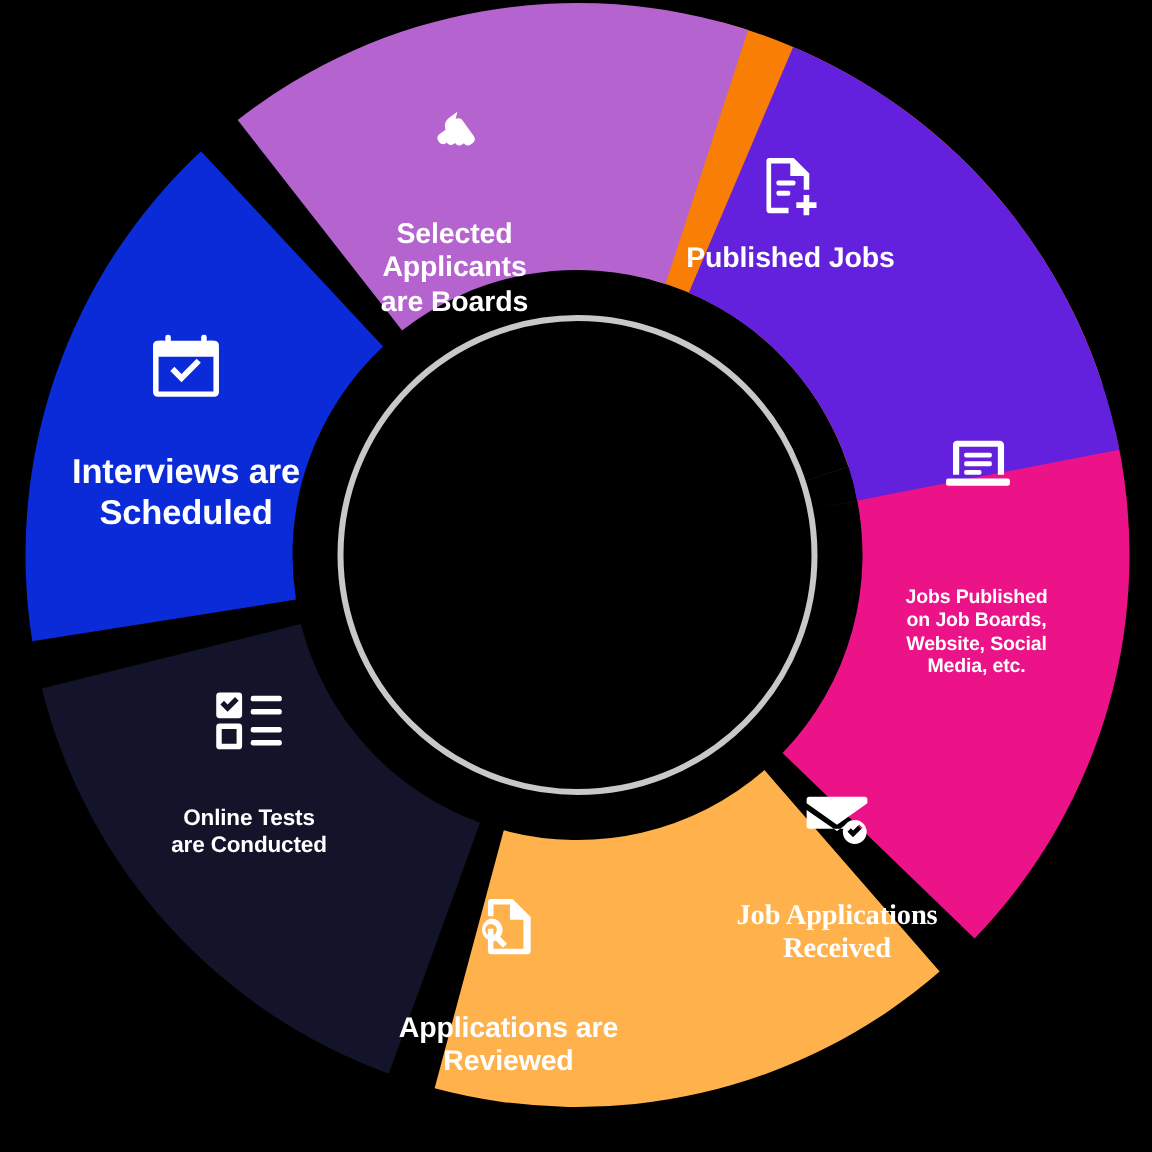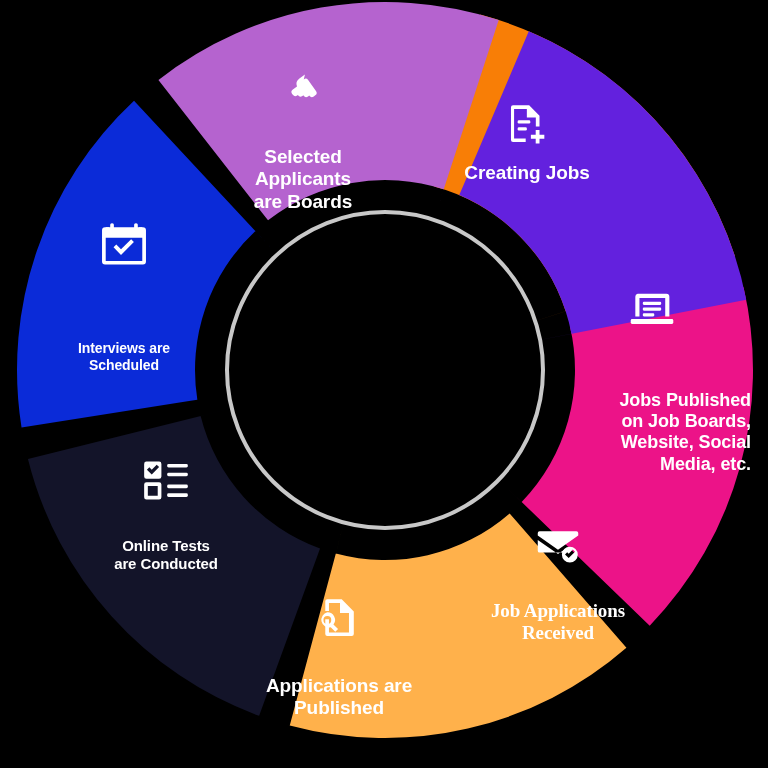--- a/index.html
+++ b/index.html
@@ -75,51 +75,51 @@
   </svg>
   <div id="overlay">
       <div class="seg-icon" style="left: 505px; top: 103px; width: 46px; height: 46px;">
         <svg width="46" height="46" viewBox="0 0 40 40" fill="#ffffff">
           <path d="M7 2h14l9 9v9.5h-3.2V12.5H19V5.2H7.9v25.6H18V34H7a1.8 1.8 0 0 1-1.8-1.8V3.8A1.8 1.8 0 0 1 7 2z"></path>
           <rect x="11" y="15" width="11" height="2.9" rx="1.1"></rect>
           <rect x="11" y="21" width="8" height="2.9" rx="1.1"></rect>
           <path d="M30 23.5h-3.3v4.2h-4.2v3.3h4.2v4.2H30v-4.2h4.2v-3.3H30z"></path>
         </svg>
       </div>
-      <div class="seg-label" style="font-size: 19px; width: 200px; left: 427px; top: 162px;">Creating Jobs</div>
+      <div class="seg-label" style="font-size: 19px; width: 200px; left: 427px; top: 162px;">Published Jobs</div>
       <div class="seg-icon" style="left: 629px; top: 288px; width: 46px; height: 46px;">
         <svg width="46" height="46" viewBox="0 0 40 40" fill="#ffffff">
           <path d="M7.5 5h25a2.6 2.6 0 0 1 2.6 2.6v17.2h-3.6V8.6H9.1v16.2H5.5V7.6A2.6 2.6 0 0 1 7.5 5z"></path>
           <rect x="12" y="12" width="16" height="2.8" rx="1"></rect>
           <rect x="12" y="17" width="16" height="2.8" rx="1"></rect>
           <rect x="12" y="22" width="10" height="2.8" rx="1"></rect>
           <rect x="1.5" y="27" width="37" height="4.2" rx="1.2"></rect>
         </svg>
       </div>
-      <div class="seg-label" style="font-size: 18px; width: 200px; left: 551px; top: 390px; text-align: right;">Jobs Published
+      <div class="seg-label" style="font-size: 13px; width: 200px; left: 551px; top: 390px;">Jobs Published
 on Job Boards,
 Website, Social
 Media, etc.</div>
       <div class="seg-icon" style="left: 535px; top: 522px; width: 46px; height: 46px;">
         <svg width="46" height="46" viewBox="0 0 40 40" fill="#ffffff">
           <path d="M4 8h32a1.6 1.6 0 0 1 1.6 1.6v2.1L20 24.2 2.4 11.7V9.6A1.6 1.6 0 0 1 4 8z"></path>
           <path d="M2.4 15.6 20 27.8l8.2-5.7a9.2 9.2 0 0 0-3 4.4H4a1.6 1.6 0 0 1-1.6-1.6z"></path>
           <path d="M30.3 21.5a6.9 6.9 0 1 0 0 13.8 6.9 6.9 0 0 0 0-13.8zm-1 9.9-3.2-3.2 1.9-1.9 1.3 1.3 3.6-3.6 1.9 1.9z"></path>
         </svg>
       </div>
       <div class="seg-label" style="font-size: 19px; width: 200px; left: 458px; top: 600px; font-family: Liberation Serif, serif;">Job Applications
 Received</div>
       <div class="seg-icon" style="left: 317px; top: 597px; width: 46px; height: 46px;">
         <svg width="46" height="46" viewBox="0 0 40 40" fill="#ffffff">
           <path d="M9 2h12.5L32 12.5V32.2A1.8 1.8 0 0 1 30.2 34H9a1.8 1.8 0 0 1-1.8-1.8V19.3h3.2v11.5h17.4V14H20V5.2H10.4v6.9H7.2V3.8A1.8 1.8 0 0 1 9 2z"></path>
           <path d="M9 13.3a6.6 6.6 0 0 1 5.3 10.6l4 4-2.4 2.4-4-4A6.6 6.6 0 1 1 9 13.3zm0 3.2a3.4 3.4 0 1 0 0 6.8 3.4 3.4 0 0 0 0-6.8z"></path>
         </svg>
       </div>
       <div class="seg-label" style="font-size: 19px; width: 200px; left: 239px; top: 675px;">Applications are
-Published</div>
+Reviewed</div>
       <div class="seg-icon" style="left: 143px; top: 457px; width: 46px; height: 46px;">
         <svg width="46" height="46" viewBox="0 0 40 40" fill="#ffffff">
           <path d="M3 4h11a2 2 0 0 1 2 2v11a2 2 0 0 1-2 2H3a2 2 0 0 1-2-2V6a2 2 0 0 1 2-2zm4.6 11.2 6.4-6.4-2.1-2.1-4.3 4.3-2.1-2.1L3.4 11z"></path>
           <rect x="21" y="6" width="18" height="3.2" rx="1.3"></rect>
           <rect x="21" y="13.6" width="18" height="3.2" rx="1.3"></rect>
           <path d="M3 22h11a2 2 0 0 1 2 2v11a2 2 0 0 1-2 2H3a2 2 0 0 1-2-2V24a2 2 0 0 1 2-2zm1.2 3.2v8.6h8.6v-8.6z"></path>
           <rect x="21" y="24" width="18" height="3.2" rx="1.3"></rect>
           <rect x="21" y="31.6" width="18" height="3.2" rx="1.3"></rect>
         </svg>
       </div>
@@ -127,21 +127,21 @@
 are Conducted</div>
       <div class="seg-icon" style="left: 101px; top: 222px; width: 46px; height: 46px;">
         <svg width="46" height="46" viewBox="0 0 40 40" fill="#ffffff">
           <rect x="8" y="1" width="3.2" height="7.5" rx="1.4"></rect>
           <rect x="28.8" y="1" width="3.2" height="7.5" rx="1.4"></rect>
           <path d="M4.2 4.5h3v4h-3zm28.6 0h3v4h-3z"></path>
           <path d="M3.5 4.5h33a2.6 2.6 0 0 1 2.6 2.6v27.3a2.6 2.6 0 0 1-2.6 2.6h-33A2.6 2.6 0 0 1 .9 34.4V7.1a2.6 2.6 0 0 1 2.6-2.6zm.6 9.2v20.2h31.8V13.7z"></path>
           <path d="M17.4 28.6 10.9 22l2.4-2.4 4.1 4.1 8.8-8.8 2.4 2.4z"></path>
         </svg>
       </div>
-      <div class="seg-label" style="font-size: 14px; width: 200px; left: 24px; top: 301px; margin-top: 39px;">Interviews are
+      <div class="seg-label" style="font-size: 23px; width: 200px; left: 24px; top: 301px;">Interviews are
 Scheduled</div>
       <div class="seg-icon" style="left: 281px; top: 68px; width: 46px; height: 46px;">
         <svg width="46" height="46" viewBox="0 0 40 40" fill="#ffffff">
           <path d="M20.8 5.6 16 9.1a6 6 0 0 0-2.1 7l-3.6 2.6a2.7 2.7 0 0 0-.6 3.8l.6.8a2.7 2.7 0 0 0 3.8.6l.5-.4.2.3a2.7 2.7 0 0 0 3.8.6l.9-.6.2.3a2.7 2.7 0 0 0 3.8.6l1.1-.8.1.2a2.7 2.7 0 0 0 3.8.6l1.3-1a2.7 2.7 0 0 0 .6-3.8l-6.8-9.4a2.7 2.7 0 0 0-3.8-.6z"></path>
           <path d="M23.9 3.2 9.4 13.7a2.6 2.6 0 0 0-.6 3.6l.6.9a2.6 2.6 0 0 0 3.6.6l4.5-3.2a3.1 3.1 0 0 1 4.4.7l.3.4 2.6-1.9a4.4 4.4 0 0 1 6.2 1l2.6 3.6 2.4-1.8a2.6 2.6 0 0 0 .6-3.6l-7.1-9.8a2.6 2.6 0 0 0-3.6-.6z" opacity="0"></path>
           <path d="M28.5 4.2 33 7.4l-2.1 2.9-4.6-3.2zM8.4 15.2 4 18.3l2.1 2.9 4.4-3.1z" opacity="0"></path>
         </svg>
       </div>
       <div class="seg-label" style="font-size: 19px; width: 200px; left: 203px; top: 146px;">Selected
 Applicants

